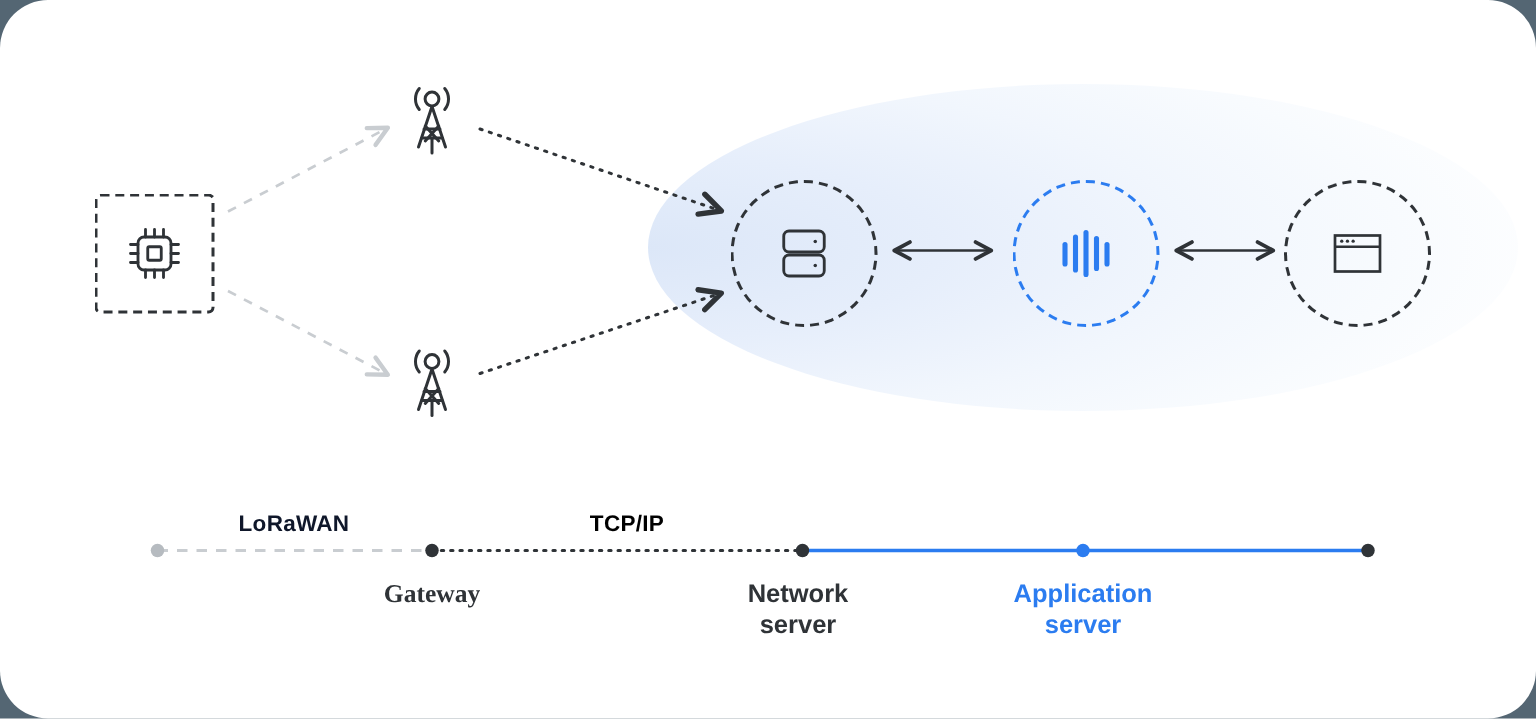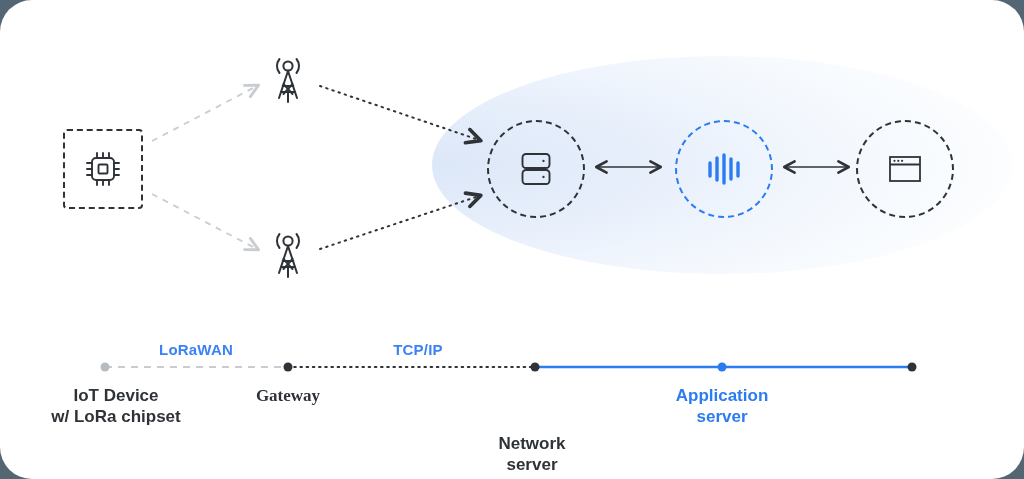--- a/index.html
+++ b/index.html
@@ -38,22 +38,22 @@
   
   .tower{position:absolute;width:48px;height:52px;}
   
   #links{position:absolute;left:0;top:0;width:1024px;height:300px;}
   
   #timeline{position:absolute;left:0;top:330px;width:1024px;height:149px;}
   .proto-label{
     position:absolute;font-size:15px;font-weight:bold;letter-spacing:.2px;
     transform:translateX(-50%);white-space:nowrap;
   }
-  .proto-label.gray{color:#3b82f6;}
-  .proto-label.dark{color:#3b82f6;}
+  .proto-label.gray{color:#0f172a;}
+  .proto-label.dark{color:#000000;}
   .stage-label{
     position:absolute;text-align:center;transform:translateX(-50%);
     font-size:17px;font-weight:bold;line-height:21px;color:#2f3337;
     white-space:nowrap;
   }
   .stage-label.blue{color:#2b7cf0;}
   .tl-dot{position:absolute;width:9px;height:9px;border-radius:50%;transform:translate(-50%,-50%);}
 </style>
 </head>
 <body>
@@ -177,28 +177,24 @@
       <line x1="288" y1="37" x2="535" y2="37" stroke="#2f3337" stroke-width="2" stroke-dasharray="1.6 4.6" stroke-linecap="round"></line>
       <line x1="535" y1="37" x2="912" y2="37" stroke="#2b7cf0" stroke-width="2.4"></line>
     </svg>
 
     <div class="tl-dot" style="left:105px;top:37px;background:#b6bbc0;"></div>
     <div class="tl-dot" style="left:288px;top:37px;background:#2f3337;"></div>
     <div class="tl-dot" style="left:535px;top:37px;background:#2f3337;"></div>
     <div class="tl-dot" style="left:722px;top:37px;background:#2b7cf0;"></div>
     <div class="tl-dot" style="left:912px;top:37px;background:#2f3337;"></div>
 
-    <div class="stage-label" style="left:116px;top:55px;">
-      <div>IoT Device</div>
-      <div>w/ LoRa chipset</div>
-    </div>
     <div class="stage-label" style="left:288px;top:55px;font-family:Liberation Serif, serif;">
       <div>Gateway</div>
     </div>
-    <div class="stage-label" style="left:532px;top:55px;margin-top:48px;">
+    <div class="stage-label" style="left:532px;top:55px;">
       <div>Network</div>
       <div>server</div>
     </div>
     <div class="stage-label blue" style="left:722px;top:55px;">
       <div>Application</div>
       <div>server</div>
     </div>
 
   </div>
 </div>

